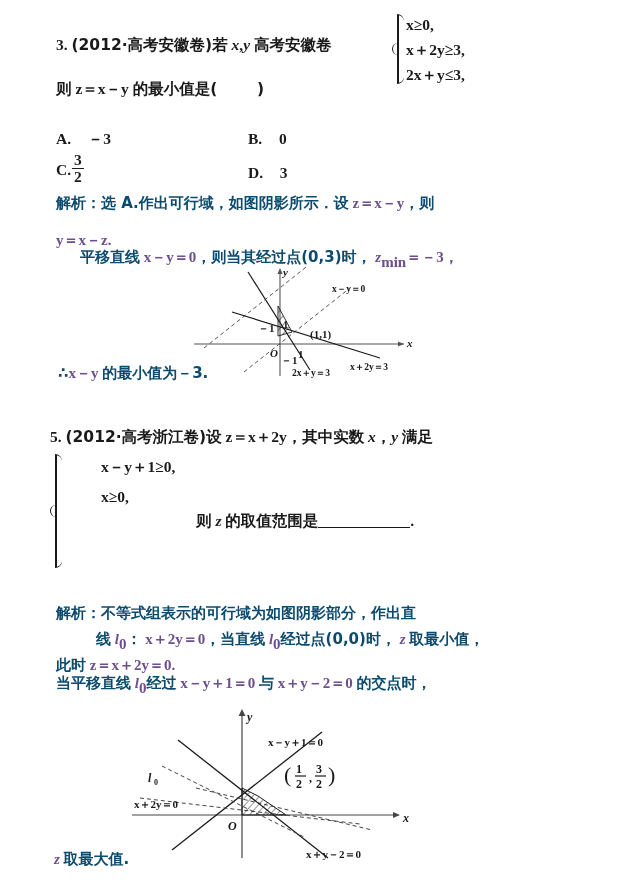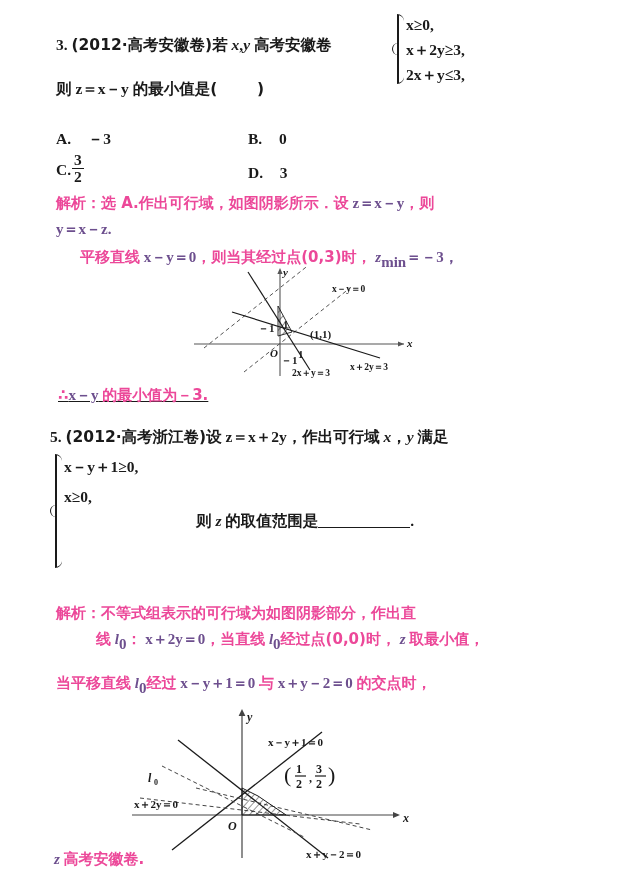--- a/index.html
+++ b/index.html
@@ -11,21 +11,21 @@
     overflow:hidden;
     position:relative;
   }
   .page{position:relative;width:628px;height:884px;}
 
   
   .blk{position:absolute;}
   .cn{font-family:"DejaVu Sans","Liberation Sans",sans-serif;font-weight:bold;}
   .mi{font-family:"Liberation Serif","DejaVu Serif",serif;font-style:italic;font-weight:bold;}
   .mn{font-family:"Liberation Serif","DejaVu Serif",serif;font-weight:bold;font-style:normal;}
-  .sol .cn{color:#ec4899;text-align:center;}
+  .sol .cn{color:#0c4a6e;text-align:center;}
   .sol .mi,.sol .mn{color:#6d4f8e;}
 
   
   .stem{font-size:15.5px;line-height:30px;white-space:nowrap;}
   .stem .cn{font-size:15.5px;}
   .stem .mi{font-size:15.5px;}
   .stem .mn{font-size:15.5px;}
 
   .sol{font-size:15px;line-height:27px;white-space:nowrap;}
   .sol .cn{font-size:15px;}
@@ -118,21 +118,21 @@
   <div class="blk stem" style="left:248px;top:158px;">
     <span class="mn">D.</span>
     <span style="display:inline-block;width:9px;"></span>
     <span class="mn">3</span>
   </div>
 
   <div class="blk sol" style="left:56px;top:190px;">
     <span class="cn">解析：</span><span class="cn">选 A.作出可行域，如图阴影所示．设</span>
     <span class="mn">z＝x－y</span><span class="cn">，则</span>
   </div>
-  <div class="blk sol" style="left:56px;top:216px;">
+  <div class="blk sol" style="left:56px;top:227px;">
     <span class="mn">y＝x－z.</span>
   </div>
   <div class="blk sol" style="left:56px;top:244px;margin-left:24px;">
     <span class="cn">平移直线</span>
     <span class="mn">x－y＝0</span><span class="cn">，则当其经过点(0,3)时，</span>
     <span class="mi">z</span><span class="mn sub">min</span><span class="mn">＝－3，</span>
   </div>
 
   <div class="fig" style="left:182px;top:266px;">
     <svg width="236" height="112" viewBox="0 0 236 112">
@@ -175,35 +175,35 @@
 
       <g fill="#1a1a1a" font-family="Liberation Serif, serif" font-size="9.5" font-weight="bold">
         <text x="150" y="26">x－y＝0</text>
         <text x="168" y="104">x＋2y＝3</text>
         <text x="110" y="110">2x＋y＝3</text>
         <text x="128" y="72" font-size="11">(1,1)</text>
       </g>
     </svg>
   </div>
 
-  <div class="blk sol" style="left:58px;top:382px;text-decoration:underline;">
+  <div class="blk sol" style="left:58px;top:360px;">
     <span class="cn">∴</span><span class="mn">x－y</span>
     <span class="cn">的最小值为－3.</span>
   </div>
 
   <div class="blk stem" style="left:50px;top:422px;">
     <span class="mn">5.</span>
     <span class="cn">(2012·高考浙江卷)</span><span class="cn">设</span>
-    <span class="mn">z＝x＋2y</span><span class="cn">，作出可行域</span>
+    <span class="mn">z＝x＋2y</span><span class="cn">，其中实数</span>
     <span class="mi">x</span><span class="cn">，</span><span class="mi">y</span>
     <span class="cn">满足</span>
   </div>
 
   <div class="blk" style="left:50px;top:452px;">
-    <div class="sysrow" style="height:118px;">
+    <div class="sysrow" style="height:118px;gap:37px;">
       <div class="brace">
         <div class="bv"></div>
           <div class="bt"></div>
           <div class="bb"></div>
           <div class="bm"></div>
       </div>
       <div class="syslines" style="font-size:15.5px;line-height:30px;">
         <div><span class="mn">x－y＋1≥0,</span></div>
         <div><span class="mn">x≥0,</span></div>
       </div>
@@ -220,20 +220,24 @@
     <span class="cn">解析：</span><span class="cn">不等式组表示的可行域为如图阴影部分，作出直</span>
   </div>
   <div class="blk sol" style="left:56px;top:626px;margin-left:40px;">
     <span class="cn">线</span>
     <span class="mi">l</span><span class="mn sub">0</span><span class="cn">：</span>
     <span class="mn">x＋2y＝0</span><span class="cn">，当直线</span>
     <span class="mi">l</span><span class="mn sub">0</span><span class="cn">经过点(0,0)时，</span>
     <span class="mi">z</span>
     <span class="cn">取最小值，</span>
   </div>
+  <div class="blk sol" style="left:56px;top:652px;">
+    <span class="cn">此时</span>
+    <span class="mn">z＝x＋2y＝0.</span>
+  </div>
   <div class="blk sol" style="left:56px;top:670px;">
     <span class="cn">当平移直线</span>
     <span class="mi">l</span><span class="mn sub">0</span><span class="cn">经过</span>
     <span class="mn">x－y＋1＝0</span>
     <span class="cn">与</span>
     <span class="mn">x＋y－2＝0</span>
     <span class="cn">的交点时，</span>
   </div>
 
   <div class="fig" style="left:110px;top:700px;">
@@ -283,16 +287,16 @@
         <line x1="205" y1="76" x2="216" y2="76" stroke="#1a1a1a" stroke-width="1.2"></line>
         <text x="206" y="73" font-family="Liberation Serif, serif" font-size="12" font-weight="bold" fill="#1a1a1a">3</text>
         <text x="206" y="88" font-family="Liberation Serif, serif" font-size="12" font-weight="bold" fill="#1a1a1a">2</text>
         <text x="218" y="82" font-family="Liberation Serif, serif" font-size="22" fill="#1a1a1a">)</text>
       </g>
     </svg>
   </div>
 
   <div class="blk sol" style="left:54px;top:846px;">
     <span class="mi">z</span>
-    <span class="cn">高考安徽卷.</span>
+    <span class="cn">取最大值.</span>
   </div>
 
 </div>
 
 </body></html>

